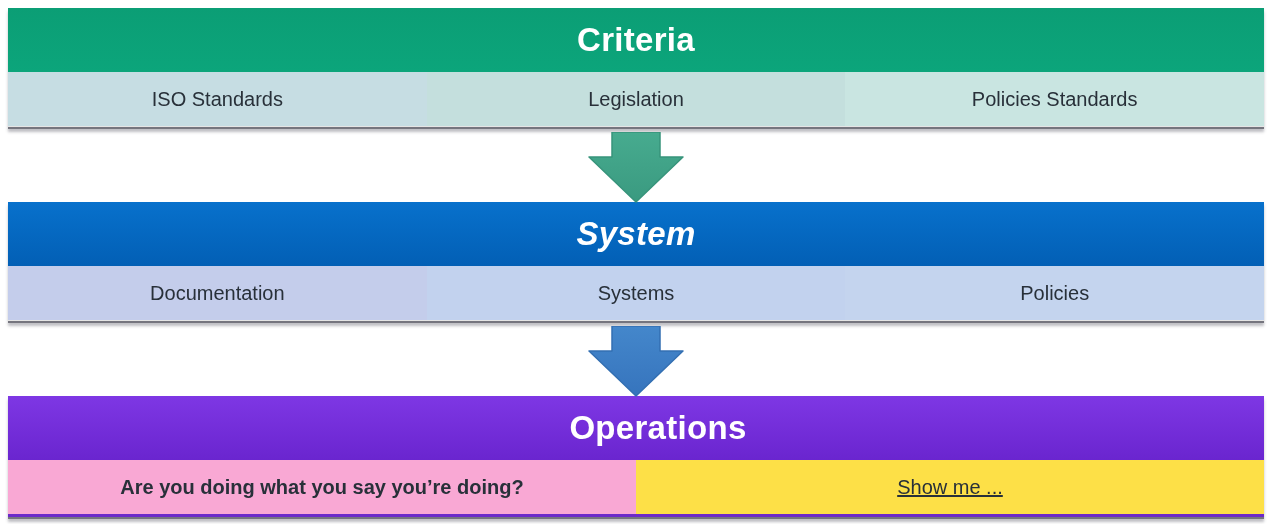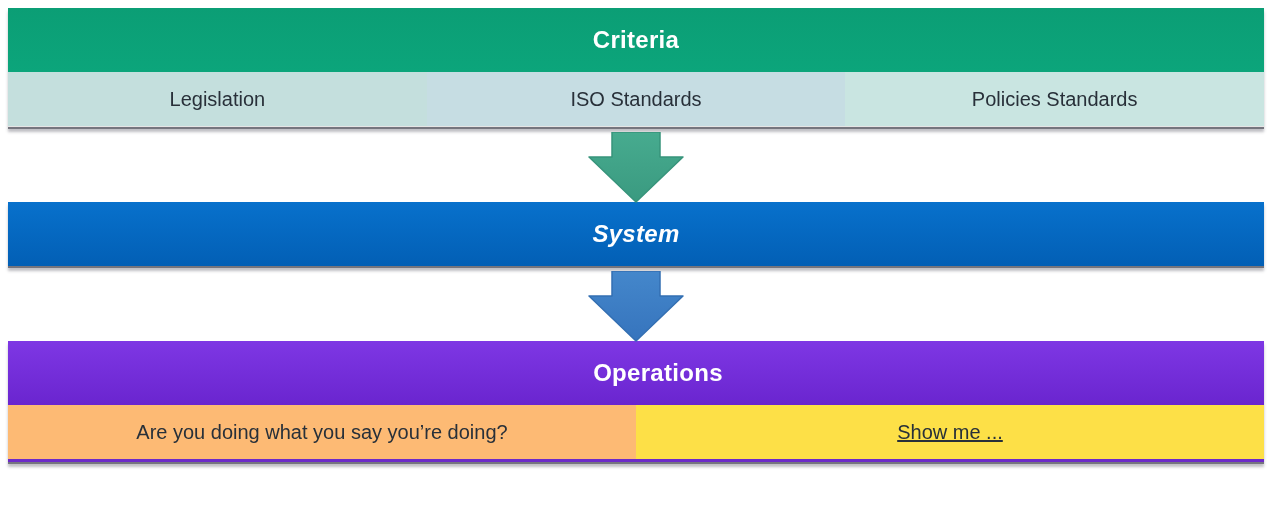--- a/index.html
+++ b/index.html
@@ -17,21 +17,21 @@
     border-radius:2px 2px 0 0;
   }
   .tier-first { margin-top:8px; }
   .tier-header {
     height:64px;
     display:flex; align-items:center; justify-content:center;
   }
   .tier-title {
     margin:0;
     color:#ffffff;
-    font-size:24px;
+    font-size:33px;
     font-weight:bold;
     letter-spacing:0.3px;
   }
   .tier-row {
     display:flex;
     height:54px;
     border-bottom:1px solid rgba(0,0,0,0.10);
   }
   .cell {
     flex:1;
@@ -45,62 +45,67 @@
   .cell-cri-0 { background:#c6dde3; }
   .cell-cri-1 { background:#c4dfdd; }
   .cell-cri-2 { background:#c9e5e1; }
   
   .hdr-system     { background:linear-gradient(180deg,#0871cc,#025fb5);font-style:italic; }
   .cell-sys-0 { background:#c4cdeb; }
   .cell-sys-1 { background:#c2d2ee; }
   .cell-sys-2 { background:#c4d4ee; }
   
   .hdr-operations { background:linear-gradient(180deg,#7e37e4,#6a25cf);padding-left:44px; }
-  .cell-op-0 { background:#fdba74; }
+  .cell-op-0 { background:#f9a8d4;font-weight:bold; }
   .cell-op-1 { background:#fde047;text-decoration:underline; }
   .tier-operations .tier-row { border-bottom:3px solid #6c2ac9; }
   
   .arrow-gap {
     height:73px;
     display:flex; justify-content:center; align-items:flex-end;
   }
   .arrow-gap svg { display:block; margin-bottom:-1px; }
 </style>
 </head>
 <body>
 
 <div class="stage">
 
   <section class="tier tier-first tier-criteria">
     <header class="tier-header hdr-criteria">
       <h2 class="tier-title">Criteria</h2>
     </header>
     <div class="tier-row">
+      <div class="cell cell-cri-0">ISO Standards</div>
       <div class="cell cell-cri-1">Legislation</div>
-      <div class="cell cell-cri-0">ISO Standards</div>
       <div class="cell cell-cri-2">Policies Standards</div>
     </div>
   </section>
 
   <div class="arrow-gap">
     <svg width="100" height="71" viewBox="0 0 100 71">
       <defs>
         <linearGradient id="gArrow" x1="0" y1="0" x2="0" y2="1">
           <stop offset="0" stop-color="#47ab8f"></stop>
           <stop offset="1" stop-color="#3a9a80"></stop>
         </linearGradient>
       </defs>
       <polygon points="26,0 74,0 74,25 97,25 50,70 3,25 26,25" fill="url(#gArrow)" stroke="#37947b" stroke-width="1.5" stroke-linejoin="round"></polygon>
     </svg>
   </div>
 
   <section class="tier tier-system">
     <header class="tier-header hdr-system">
       <h2 class="tier-title">System</h2>
     </header>
+    <div class="tier-row">
+      <div class="cell cell-sys-0">Documentation</div>
+      <div class="cell cell-sys-1">Systems</div>
+      <div class="cell cell-sys-2">Policies</div>
+    </div>
   </section>
 
   <div class="arrow-gap">
     <svg width="100" height="71" viewBox="0 0 100 71">
       <defs>
         <linearGradient id="bArrow" x1="0" y1="0" x2="0" y2="1">
           <stop offset="0" stop-color="#4487cb"></stop>
           <stop offset="1" stop-color="#3674bd"></stop>
         </linearGradient>
       </defs>

